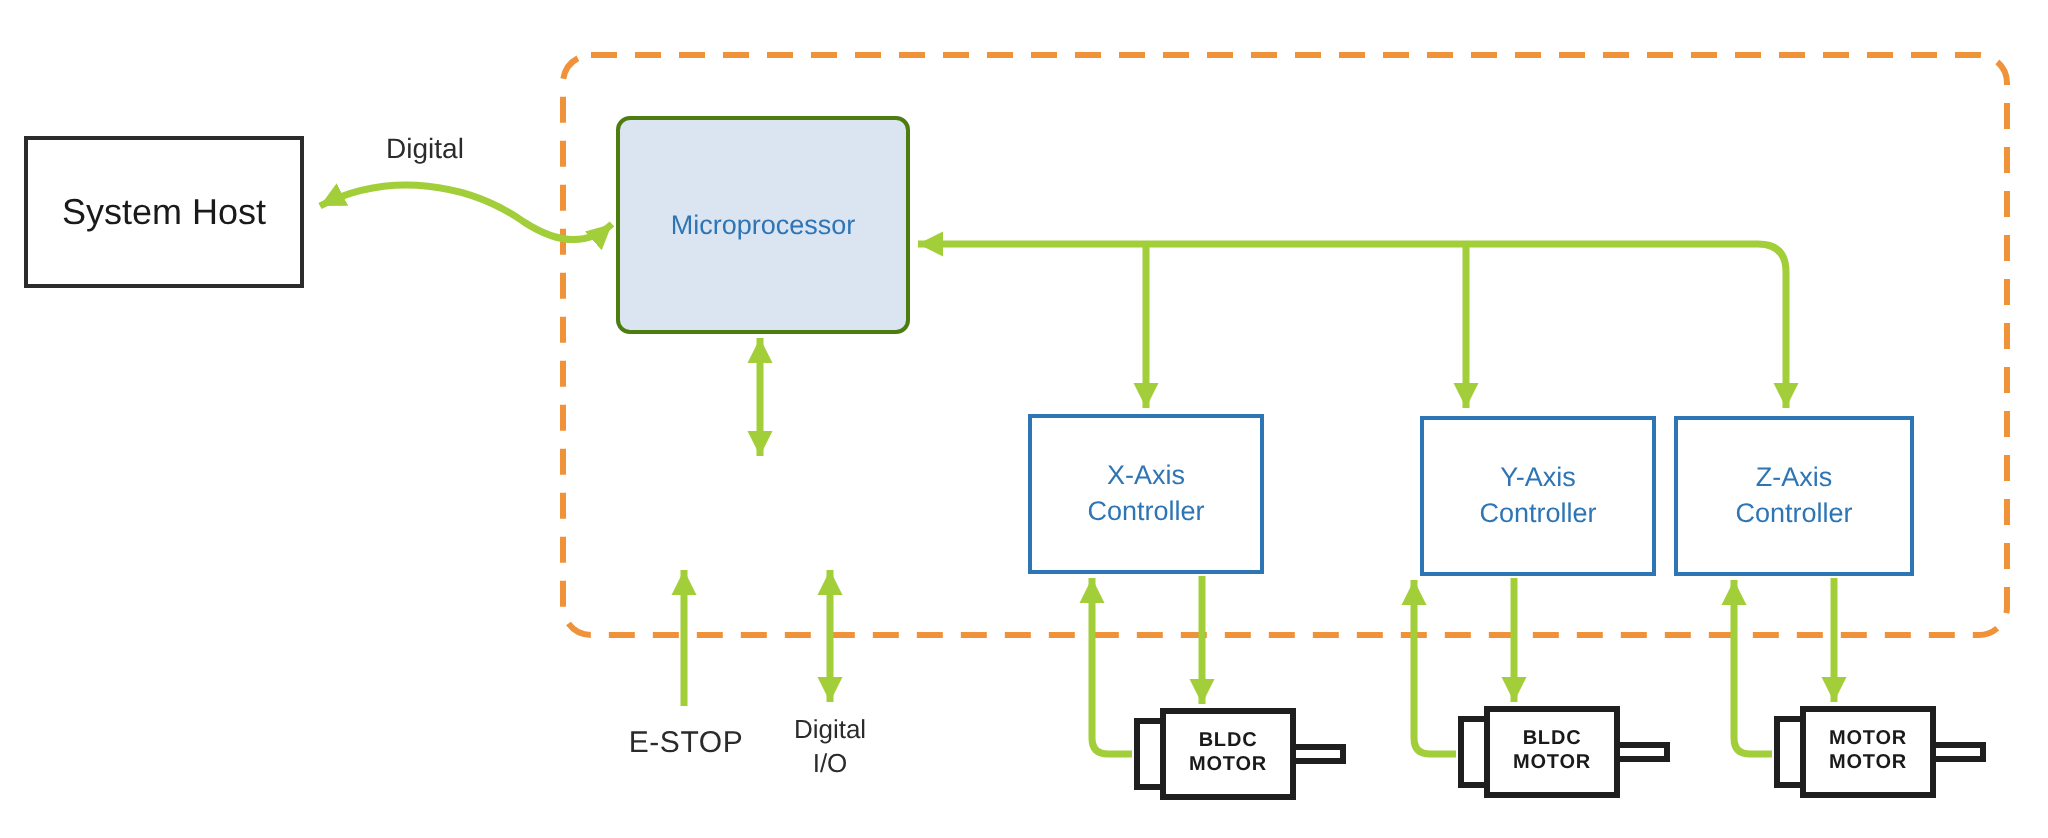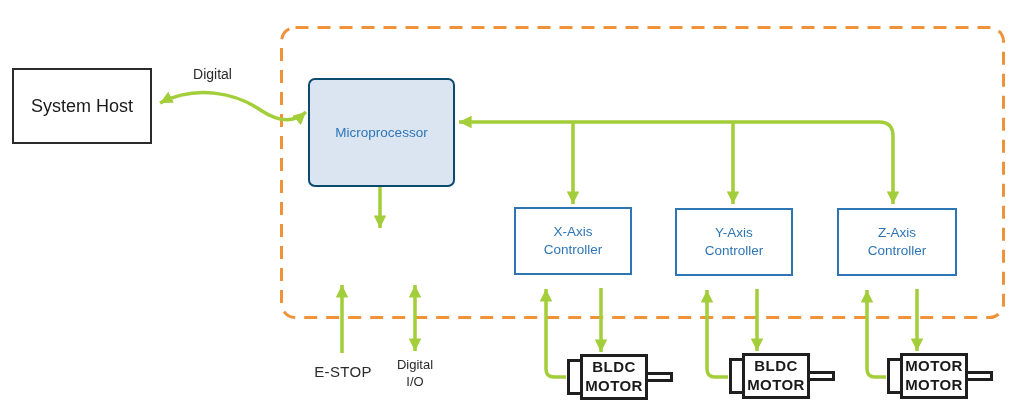--- a/index.html
+++ b/index.html
@@ -3,42 +3,42 @@
 <meta charset="utf-8">
 <style>
   html,body{margin:0;padding:0;background:#ffffff;}
   body{font-family:"Liberation Sans", sans-serif;}
   .canvas{position:relative;width:1024px;height:419px;background:#ffffff;overflow:hidden;}
   .canvas svg{position:absolute;left:0;top:0;z-index:1;}
   .node{position:absolute;z-index:2;display:flex;align-items:center;justify-content:center;
         text-align:center;box-sizing:border-box;background:#ffffff;}
   .host{left:12px;top:68px;width:140px;height:76px;border:2px solid #2b2b2b;
         font-size:18px;color:#1a1a1a;}
-  .micro{left:308px;top:58px;width:147px;height:109px;border:2px solid #0c4a6e;border-radius:7px;
-         background:#dbe5f2;font-size:13.5px;color:#2e75b6;margin-top:20px;}
+  .micro{left:308px;top:58px;width:147px;height:109px;border:2px solid #4d7c0f;border-radius:7px;
+         background:#dbe5f2;font-size:13.5px;color:#2e75b6;}
   .buffers{left:325px;top:230px;width:110px;height:53px;border:2px solid #3f3f3f;
            background:#e9e8e8;font-size:13.5px;color:#2e75b6;}
-  .ctrl{width:118px;height:68px;border:2px solid #2e75b6;background:#ffffff;
+  .ctrl{width:118px;height:80px;border:2px solid #2e75b6;background:#ffffff;
         font-size:13.5px;color:#2e75b6;line-height:1.3;flex-direction:column;}
   .ctrl-x{left:514px;top:207px;}
-  .ctrl-y{left:675px;top:208px;}
+  .ctrl-y{left:710px;top:208px;}
   .ctrl-z{left:837px;top:208px;width:120px;}
   .label{position:absolute;z-index:2;text-align:center;color:#2b2b2b;}
   .lbl-ethernet{left:170px;top:66px;width:85px;font-size:14px;}
   .lbl-estop{left:306px;top:363px;width:74px;font-size:15px;letter-spacing:0.3px;}
   .lbl-dio{left:388px;top:357px;width:54px;font-size:13px;line-height:1.3;text-align:center;}
   .motor{position:absolute;z-index:2;display:flex;align-items:center;}
   .motor-1{left:567px;top:354px;}
   .motor-2{left:729px;top:353px;}
   .motor-3{left:887px;top:353px;}
   .motor-endcap{width:13px;height:36px;border:3px solid #1f1f1f;border-right:none;
                 background:#ffffff;box-sizing:border-box;}
   .motor-body{width:68px;height:46px;border:3px solid #1f1f1f;background:#ffffff;
               box-sizing:border-box;display:flex;flex-direction:column;align-items:center;
-              justify-content:center;font-size:15px;font-weight:bold;color:#1a1a1a;
+              justify-content:center;font-size:10px;font-weight:bold;color:#1a1a1a;
               letter-spacing:0.4px;line-height:1.25;z-index:1;}
   .motor-shaft{width:25px;height:10px;border:3px solid #1f1f1f;border-left:none;
                background:#ffffff;box-sizing:border-box;}
   .arrow{fill:none;stroke:#a2ce3a;stroke-width:3.5px;}
   .boundary{fill:none;stroke:#f0923a;stroke-width:3px;stroke-dasharray:13 9;}
 </style>
 </head>
 <body>
 
 <div class="canvas">

